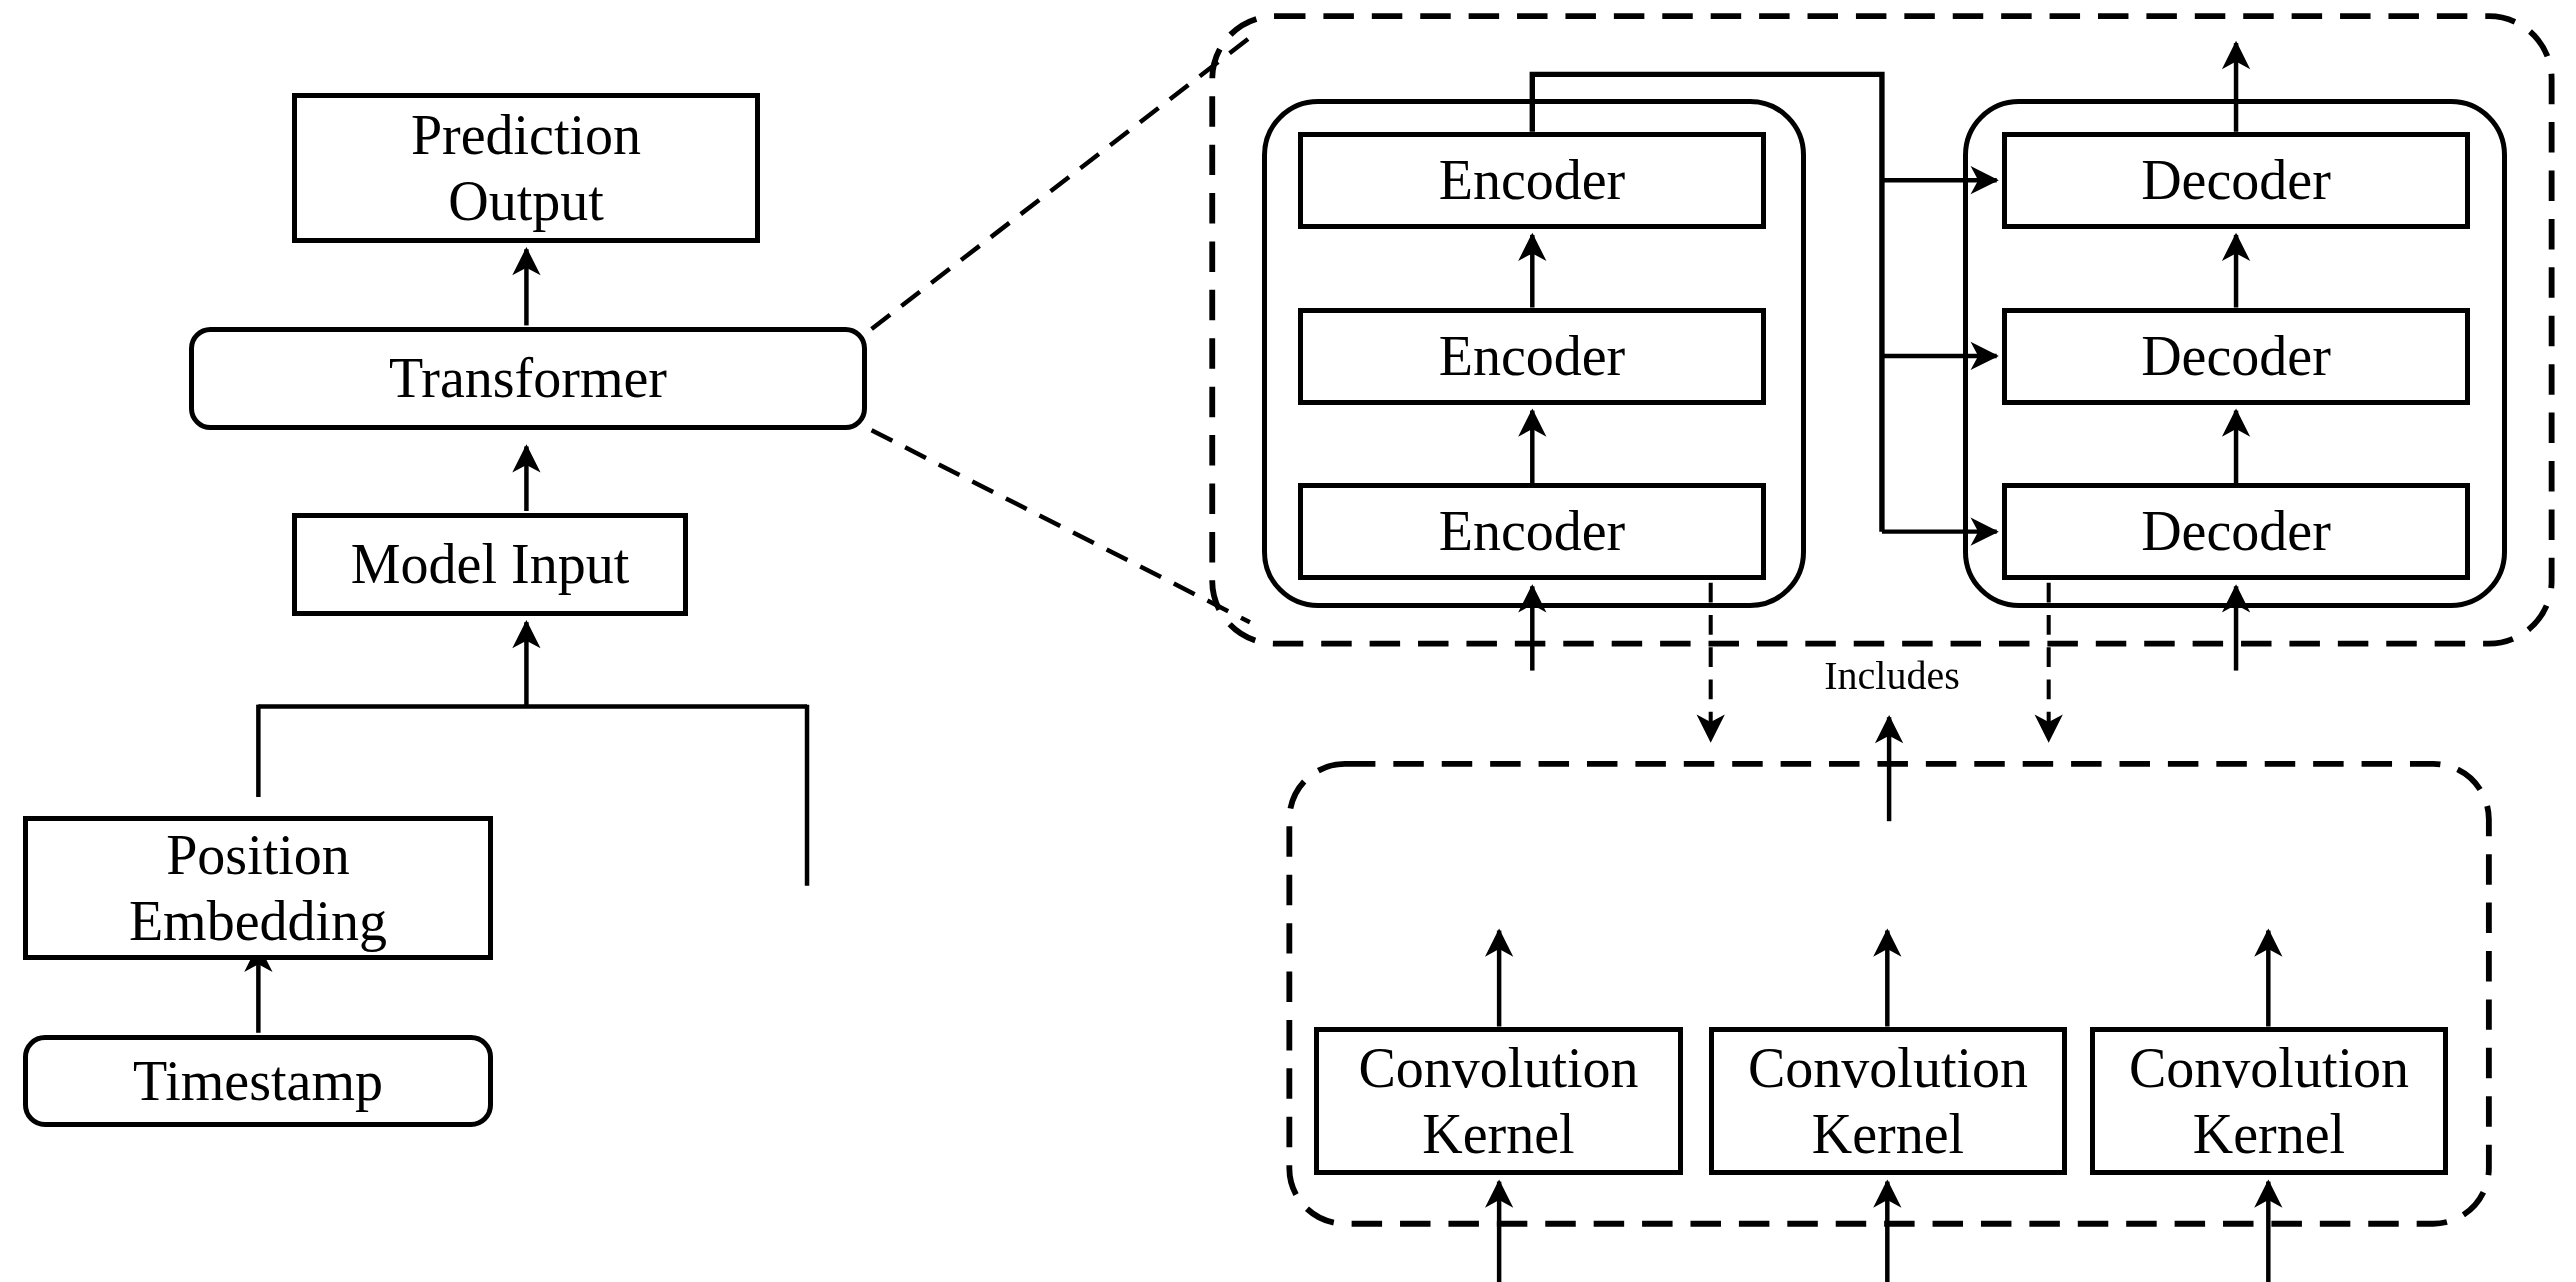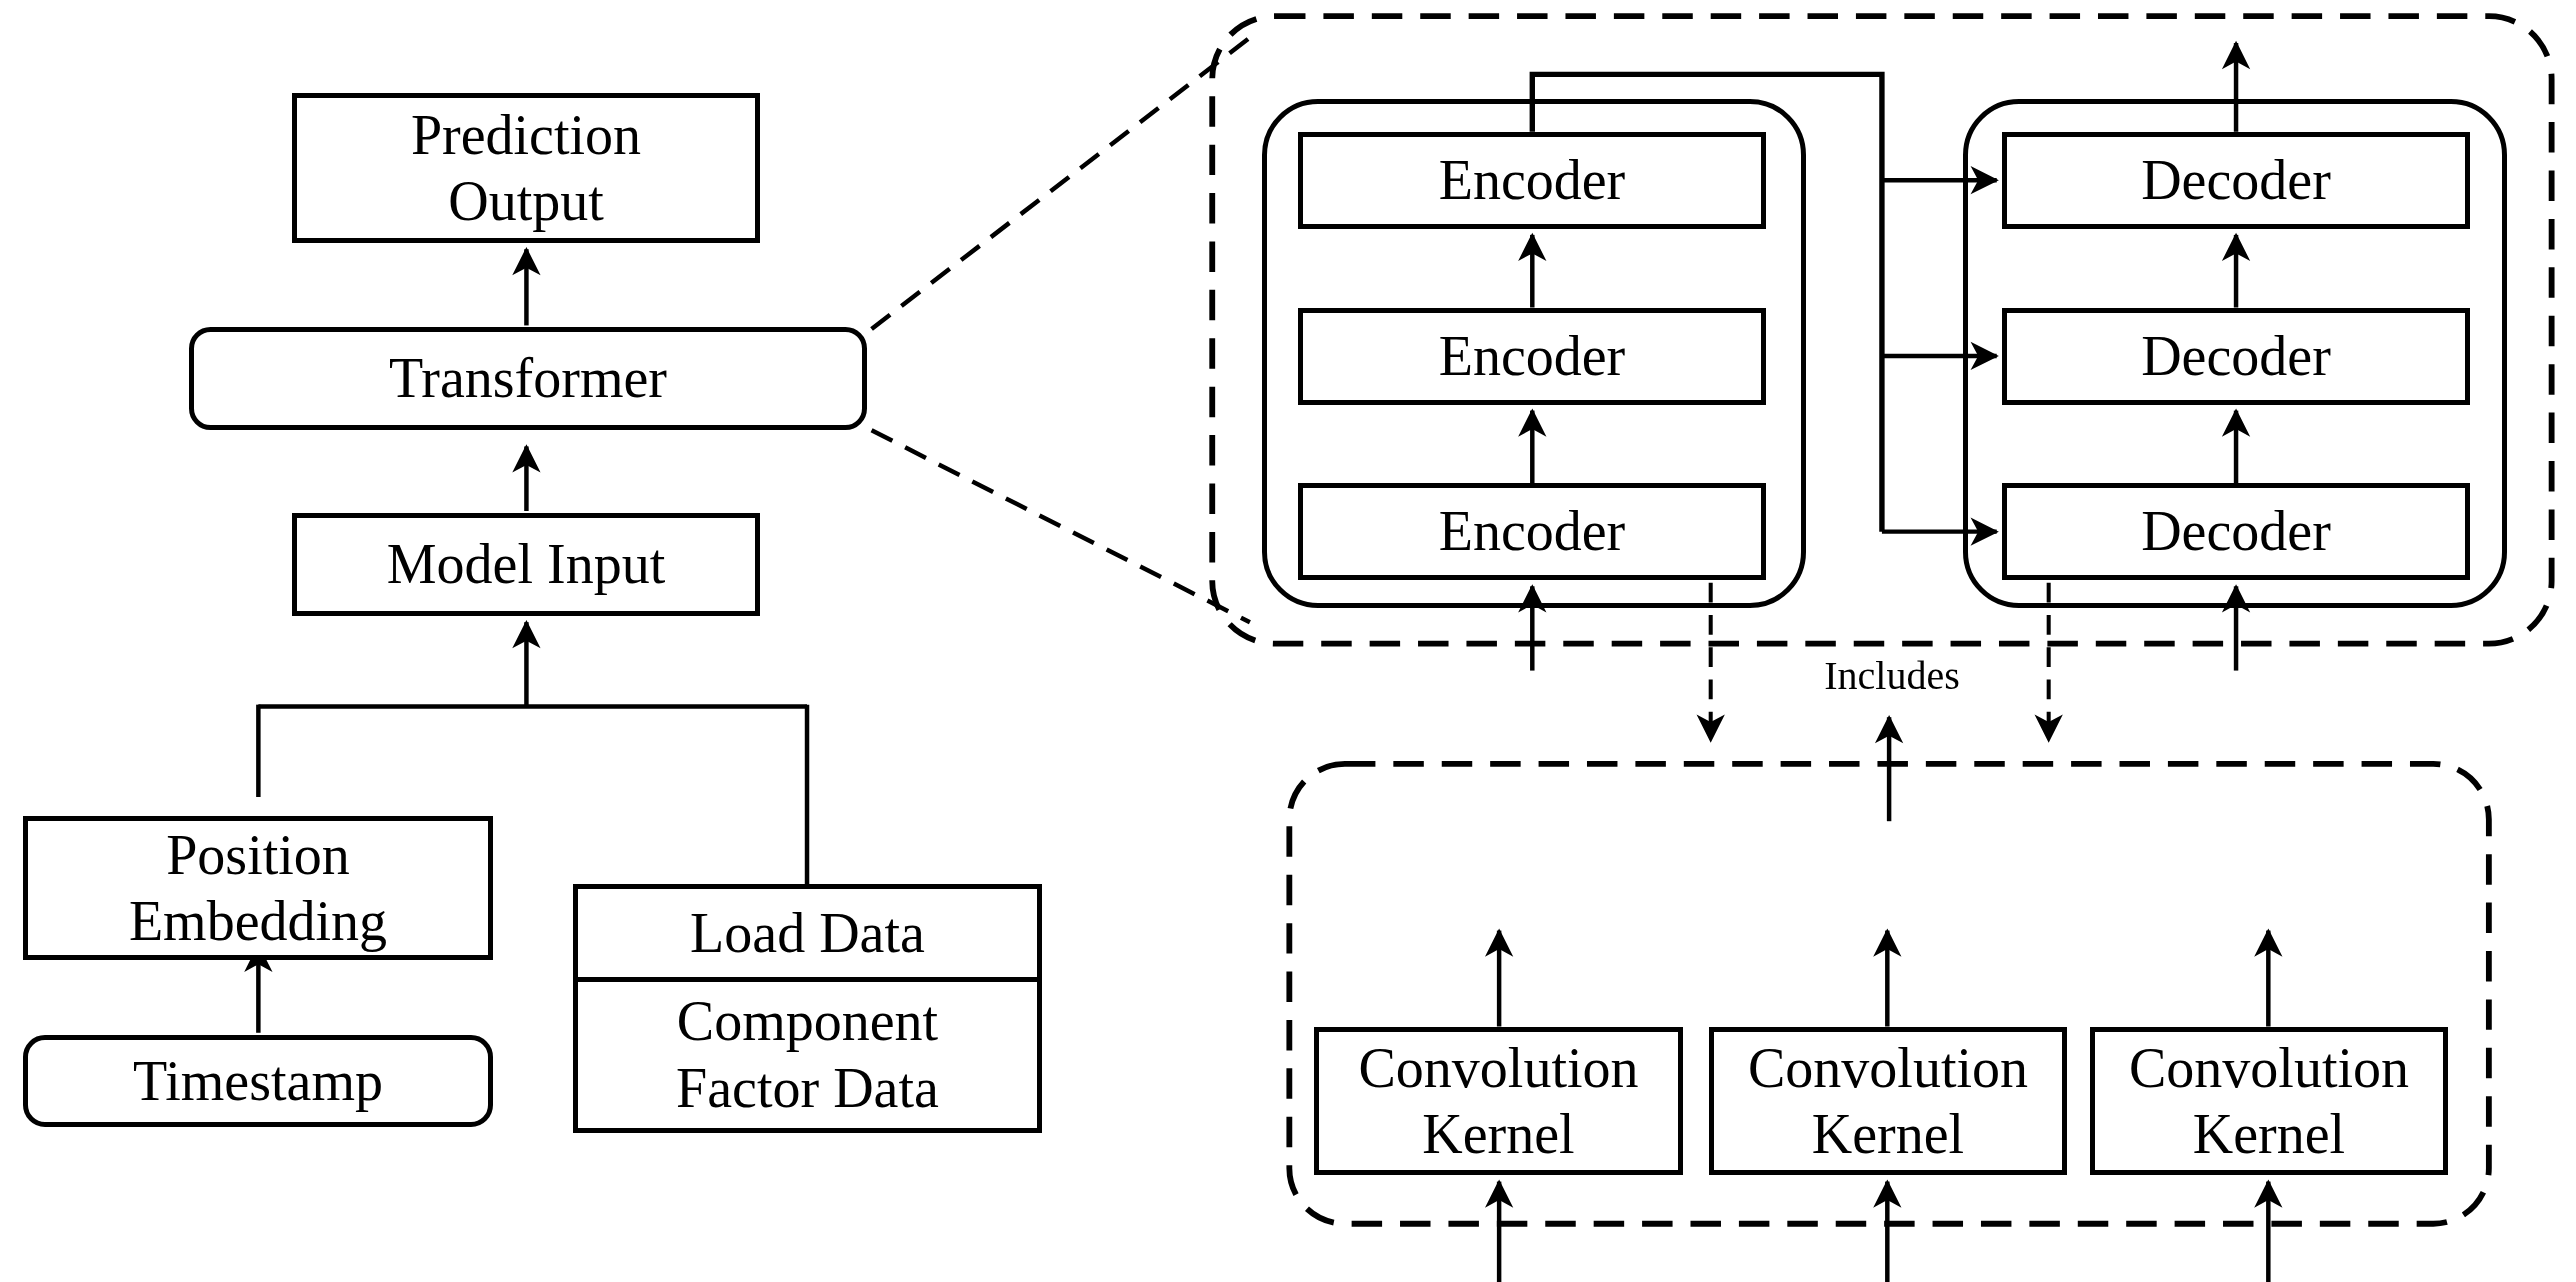--- a/index.html
+++ b/index.html
@@ -94,32 +94,27 @@
     <line x1="1672" y1="1430" x2="1672" y2="1318" stroke="#000" stroke-width="5" marker-end="url(#ah)"></line>
     <line x1="2105" y1="1430" x2="2105" y2="1318" stroke="#000" stroke-width="5" marker-end="url(#ah)"></line>
     <line x1="2530" y1="1430" x2="2530" y2="1318" stroke="#000" stroke-width="5" marker-end="url(#ah)"></line>
   </svg>
 
   <div class="box rounded" style="left:189px;top:327px;width:678px;height:103px;">Transformer</div>
 
   <div class="box" style="left:292px;top:93px;width:468px;height:150px;">Prediction
 Output</div>
 
-  <div class="box" style="left:292px;top:513px;width:468px;height:103px;">Model Input</div>
+  <div class="box" style="left:292px;top:513px;width:396px;height:103px;">Model Input</div>
 
   <div class="box" style="left:23px;top:816px;width:470px;height:144px;">Position
 Embedding</div>
 
   <div class="box" style="left:23px;top:1035px;width:470px;height:92px;border-radius:22px;">Timestamp</div>
 
-  <div class="cellbox" style="left:573px;top:884px;width:469px;height:249px;">
-    <div class="cell cell-top" style="height:93px;">Load Data</div>
-    <div class="cell" style="height:145px;">Component
-Factor Data</div>
-  </div>
 
   <div class="container-rounded" style="left:1262px;top:99px;width:544px;height:509px;"></div>
   <div class="container-rounded" style="left:1963px;top:99px;width:544px;height:509px;"></div>
 
   <div class="box" style="left:1298px;top:132px;width:468px;height:97px;">Encoder</div>
   <div class="box" style="left:1298px;top:308px;width:468px;height:97px;">Encoder</div>
   <div class="box" style="left:1298px;top:483px;width:468px;height:97px;">Encoder</div>
 
   <div class="box" style="left:2002px;top:132px;width:468px;height:97px;">Decoder</div>
   <div class="box" style="left:2002px;top:308px;width:468px;height:97px;">Decoder</div>

